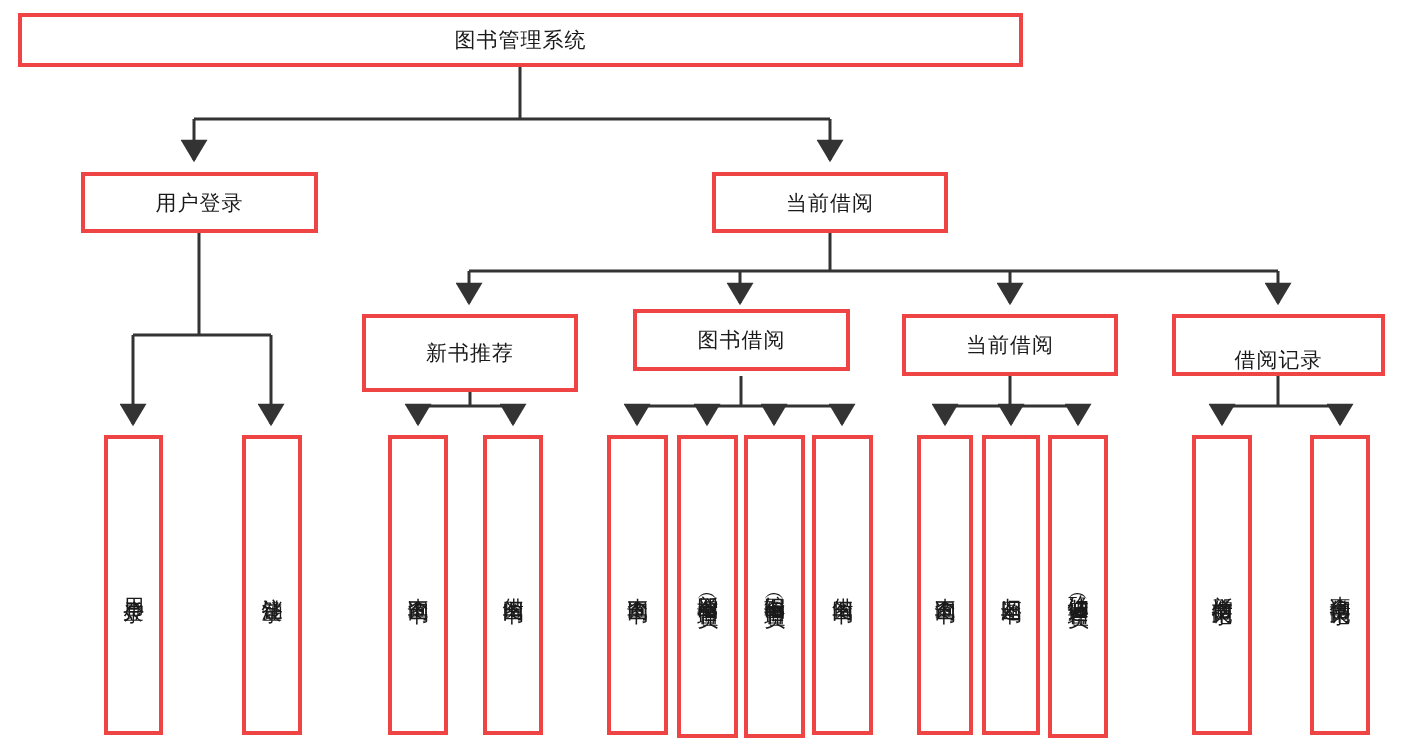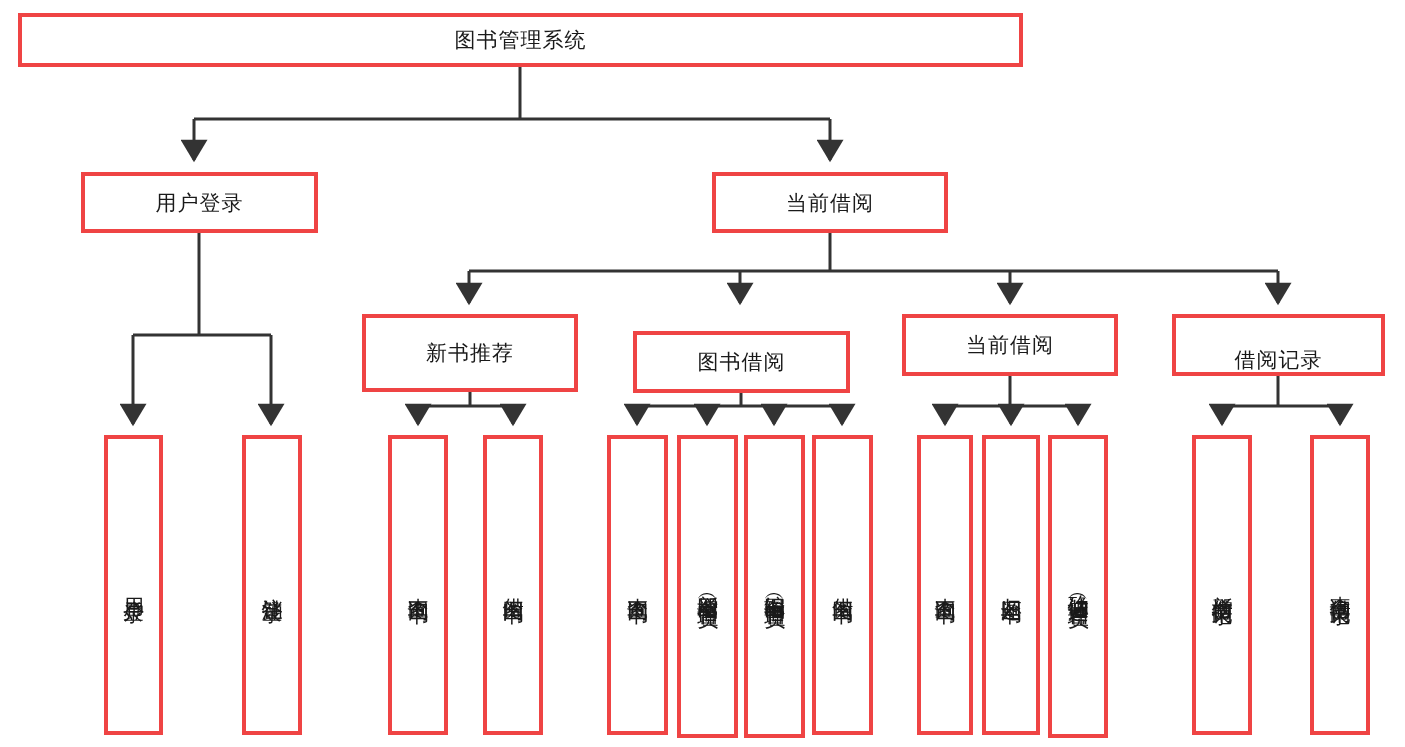--- a/index.html
+++ b/index.html
@@ -129,21 +129,21 @@
   <div class="node horiz" style="left: 81px; top: 172px; width: 237px; height: 61px;">
     <span>用户登录</span>
   </div>
   <div class="node horiz" style="left: 712px; top: 172px; width: 236px; height: 61px;">
     <span>当前借阅</span>
   </div>
 
   <div class="node horiz" style="left: 362px; top: 314px; width: 216px; height: 78px;">
     <span>新书推荐</span>
   </div>
-  <div class="node horiz" style="left: 633px; top: 331px; width: 217px; height: 62px;">
+  <div class="node horiz" style="left: 633px; top: 309px; width: 217px; height: 62px;">
     <span>图书借阅</span>
   </div>
   <div class="node horiz" style="left: 902px; top: 314px; width: 216px; height: 62px;">
     <span>当前借阅</span>
   </div>
   <div class="node horiz" style="left: 1172px; top: 314px; width: 213px; height: 62px; align-items: flex-end;">
     <span>借阅记录</span>
   </div>
 
   <div class="node vert" style="left: 104px; top: 435px; width: 59px; height: 300px;">

